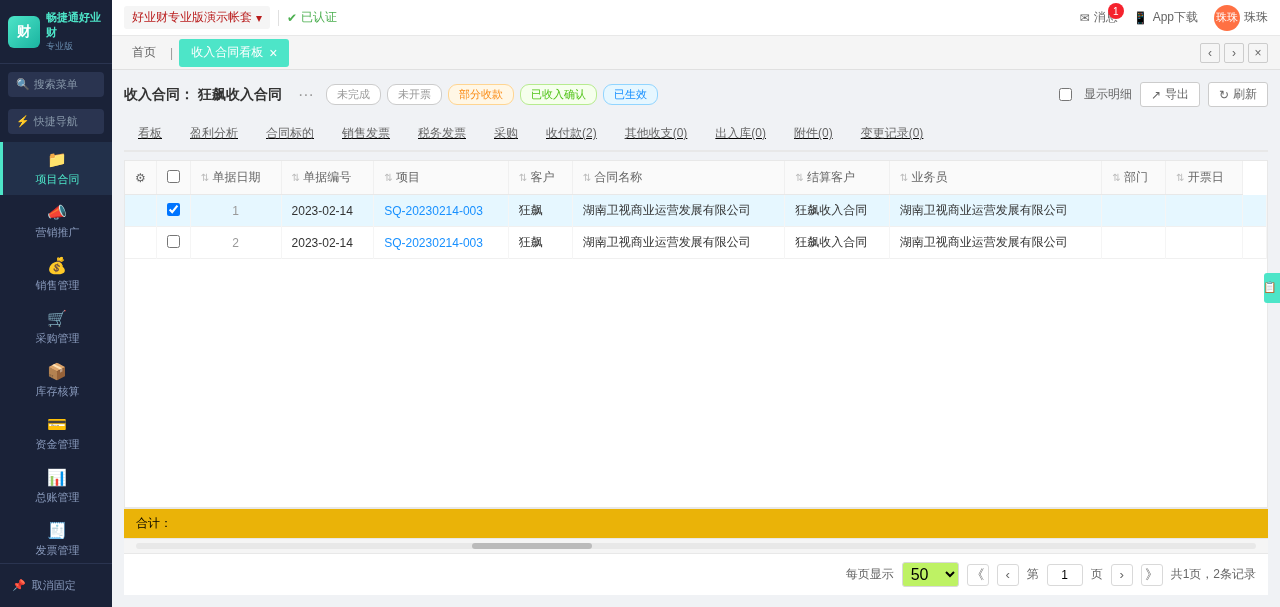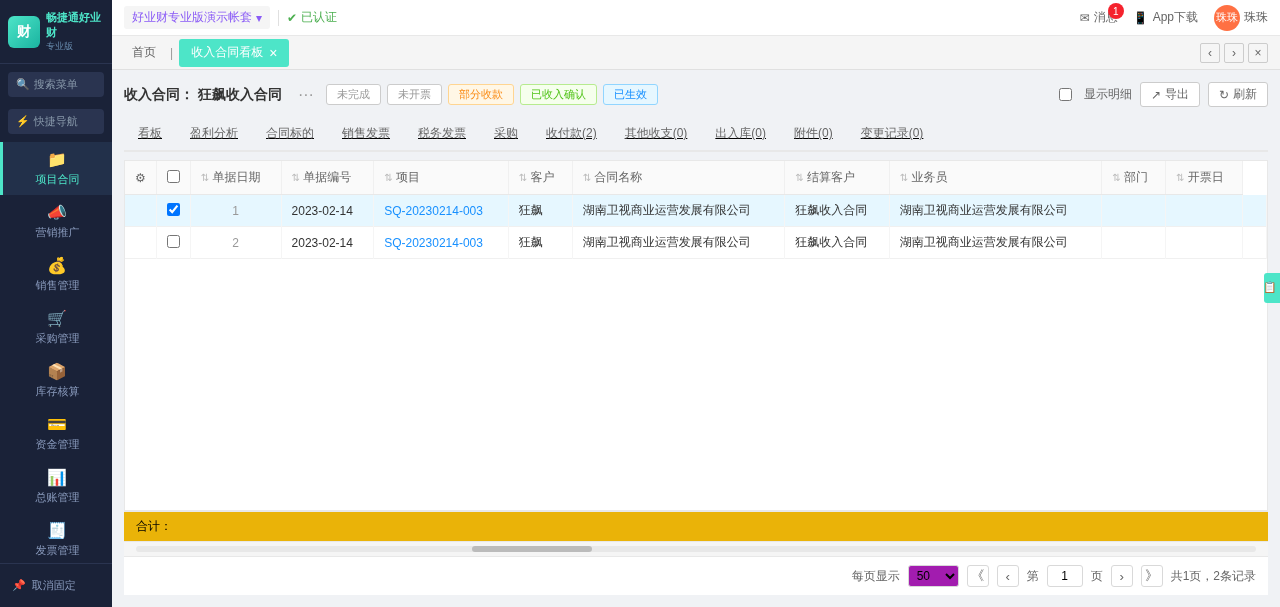--- a/index.html
+++ b/index.html
@@ -16,21 +16,21 @@
     .sidebar-item.active { color: #4de5c8; background: #22304a; border-left-color: #4de5c8; }
     .sidebar-item-icon { font-size: 16px; }
     .sidebar-bottom { padding: 8px; border-top: 1px solid #2a3450; }
     .sidebar-bottom-item { display: flex; align-items: center; gap: 6px; padding: 6px 4px; color: #8899bb; font-size: 11px; cursor: pointer; }
 
     
     .main { flex: 1; display: flex; flex-direction: column; background: #f0f2f5; overflow: hidden; }
 
     
     .topbar { background: white; height: 36px; display: flex; align-items: center; padding: 0 12px; gap: 8px; border-bottom: 1px solid #e8e8e8; flex-shrink: 0; }
-    .topbar-company { display: flex; align-items: center; gap: 4px; font-size: 12px; color: #8b5cf6; background: #f5f5f5; padding: 3px 8px; border-radius: 3px; cursor: pointer; }
+    .topbar-company { display: flex; align-items: center; gap: 4px; font-size: 12px; color: #b91c1c; background: #f5f5f5; padding: 3px 8px; border-radius: 3px; cursor: pointer; }
     .topbar-divider { width: 1px; height: 16px; background: #e0e0e0; }
     .topbar-certified { display: flex; align-items: center; gap: 4px; color: #4CAF50; font-size: 12px; }
     .topbar-right { margin-left: auto; display: flex; align-items: center; gap: 16px; }
     .topbar-right-item { display: flex; align-items: center; gap: 4px; color: #666; font-size: 12px; cursor: pointer; position: relative; }
     .badge { position: absolute; top: -6px; right: -6px; background: #f5222d; color: white; border-radius: 8px; padding: 0 4px; font-size: 10px; min-width: 16px; height: 16px; display: flex; align-items: center; justify-content: center; }
     .topbar-avatar { width: 26px; height: 26px; background: #ff7043; border-radius: 50%; display: flex; align-items: center; justify-content: center; color: white; font-size: 11px; }
 
     
     .tabbar { background: #f5f5f5; height: 34px; display: flex; align-items: center; padding: 0 12px; gap: 2px; border-bottom: 1px solid #e0e0e0; flex-shrink: 0; }
     .tab-home { color: #666; font-size: 12px; padding: 0 8px; cursor: pointer; }
@@ -40,21 +40,21 @@
     .tab-nav-btn { background: none; border: 1px solid #ccc; color: #666; width: 20px; height: 20px; border-radius: 2px; cursor: pointer; display: flex; align-items: center; justify-content: center; font-size: 12px; }
 
     
     .content { flex: 1; padding: 12px; overflow: hidden; display: flex; flex-direction: column; }
 
     
     .contract-header { display: flex; align-items: center; margin-bottom: 10px; }
     .contract-title { font-size: 14px; font-weight: bold; color: #333; margin-right: 16px; }
     .contract-title span { color: #333; }
     .contract-more { color: #999; font-size: 16px; margin-right: 12px; cursor: pointer; }
-    .status-btn { padding: 2px 10px; border-radius: 3px; font-size: 11px; border: 1px solid; margin-right: 6px; cursor: pointer; }
+    .status-btn { padding: 2px 10px; border-radius: 9px; font-size: 11px; border: 1px solid; margin-right: 6px; cursor: pointer; }
     .status-incomplete { color: #999; border-color: #ccc; background: white; }
     .status-no-invoice { color: #999; border-color: #ccc; background: white; }
     .status-partial { color: #fa8c16; border-color: #ffd591; background: #fff7e6; }
     .status-confirmed { color: #52c41a; border-color: #b7eb8f; background: #f6ffed; }
     .status-effective { color: #1890ff; border-color: #91d5ff; background: #e6f7ff; }
     .contract-actions { margin-left: auto; display: flex; align-items: center; gap: 8px; }
     .action-checkbox { display: flex; align-items: center; gap: 12px; font-size: 12px; color: #666; }
     .action-btn { padding: 3px 10px; border: 1px solid #ccc; background: white; border-radius: 3px; font-size: 12px; color: #666; cursor: pointer; display: flex; align-items: center; gap: 4px; }
 
     
@@ -78,21 +78,21 @@
     
     .table-footer { background: #eab308; border-top: 1px solid #e8e8e8; padding: 6px 12px; display: flex; align-items: center; flex-shrink: 0; }
 
     
     .scrollbar-area { background: #f5f5f5; padding: 4px 12px; border-top: 1px solid #e8e8e8; display: flex; align-items: center; }
     .scrollbar-track { flex: 1; height: 6px; background: #e8e8e8; border-radius: 3px; position: relative; }
     .scrollbar-thumb { position: absolute; left: 30%; width: 120px; height: 6px; background: #bbb; border-radius: 3px; }
 
     
     .pagination { background: white; padding: 8px 12px; display: flex; align-items: center; justify-content: flex-end; gap: 8px; border-top: 1px solid #e8e8e8; font-size: 12px; color: #666; flex-shrink: 0; }
-    .page-size-select { border: 1px solid #d9d9d9; border-radius: 3px; padding: 2px 4px; font-size: 12px; background: #a21caf; cursor: pointer; }
+    .page-size-select { border: 1px solid #d9d9d9; border-radius: 3px; padding: 2px 4px; font-size: 16px; background: #bef264; cursor: pointer; }
     .page-btn { width: 22px; height: 22px; border: 1px solid #d9d9d9; background: white; border-radius: 3px; cursor: pointer; display: flex; align-items: center; justify-content: center; color: #666; }
     .page-input { width: 36px; height: 22px; border: 1px solid #d9d9d9; border-radius: 3px; text-align: center; font-size: 12px; }
   </style>
 </head>
 <body>
 
 <div class="sidebar">
   <div class="sidebar-logo">
     <div class="sidebar-logo-icon">财</div>
     <div>

